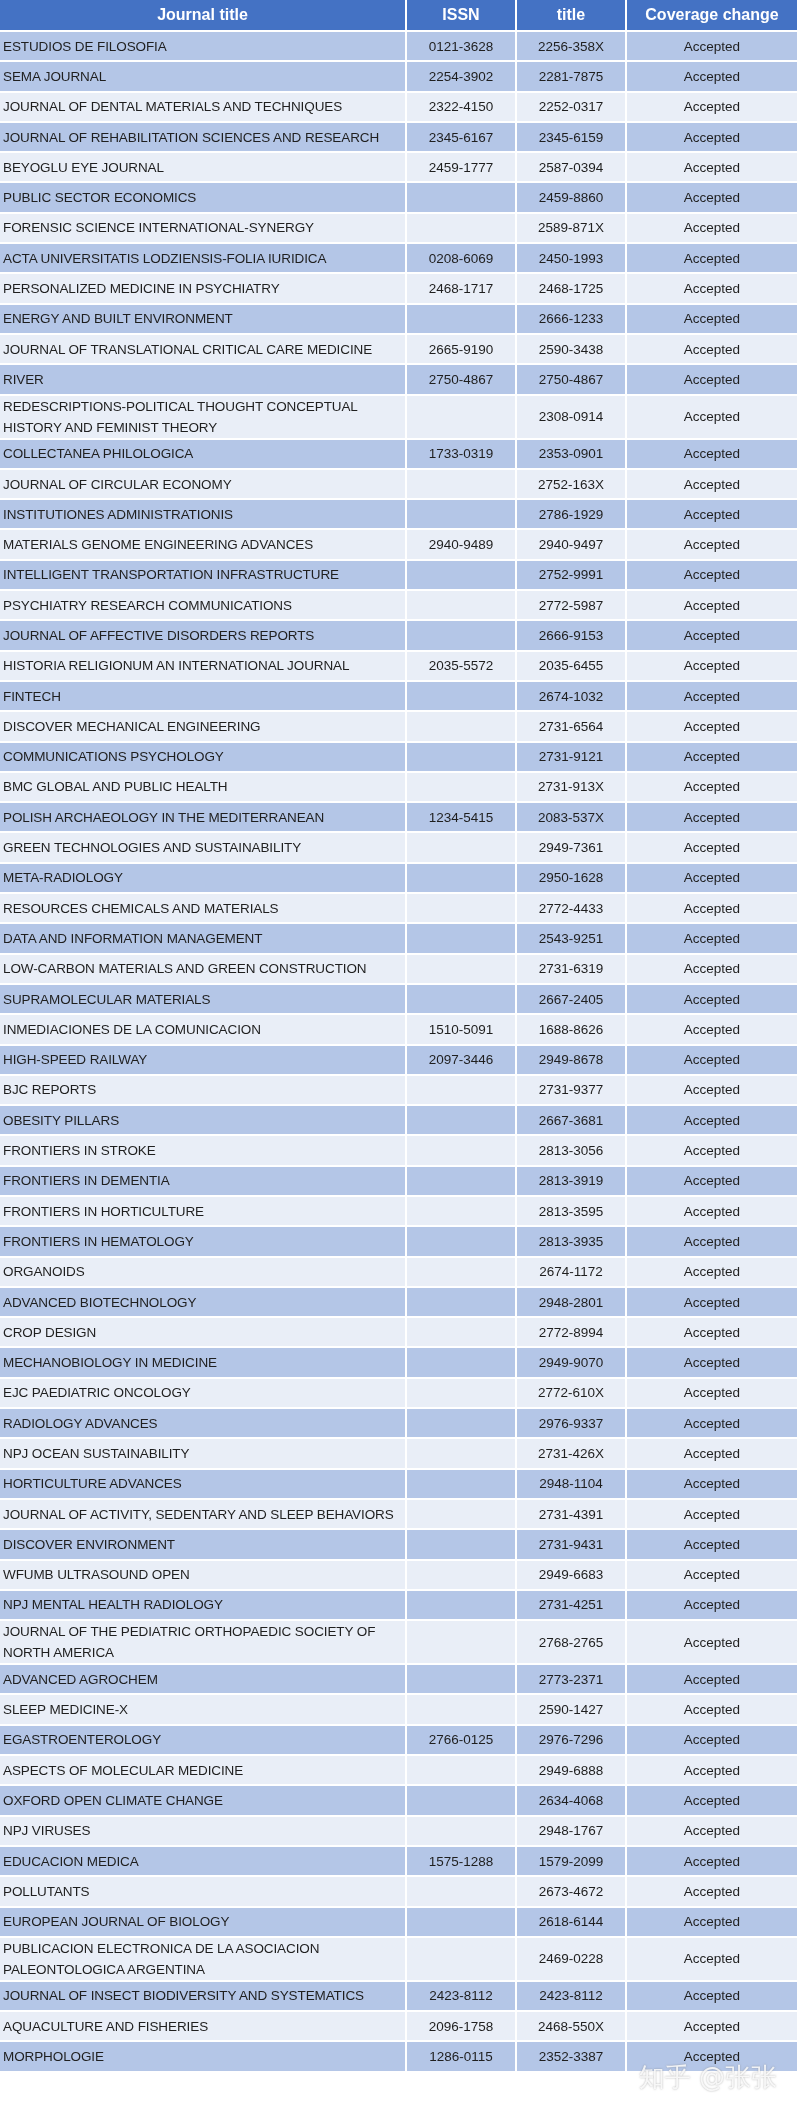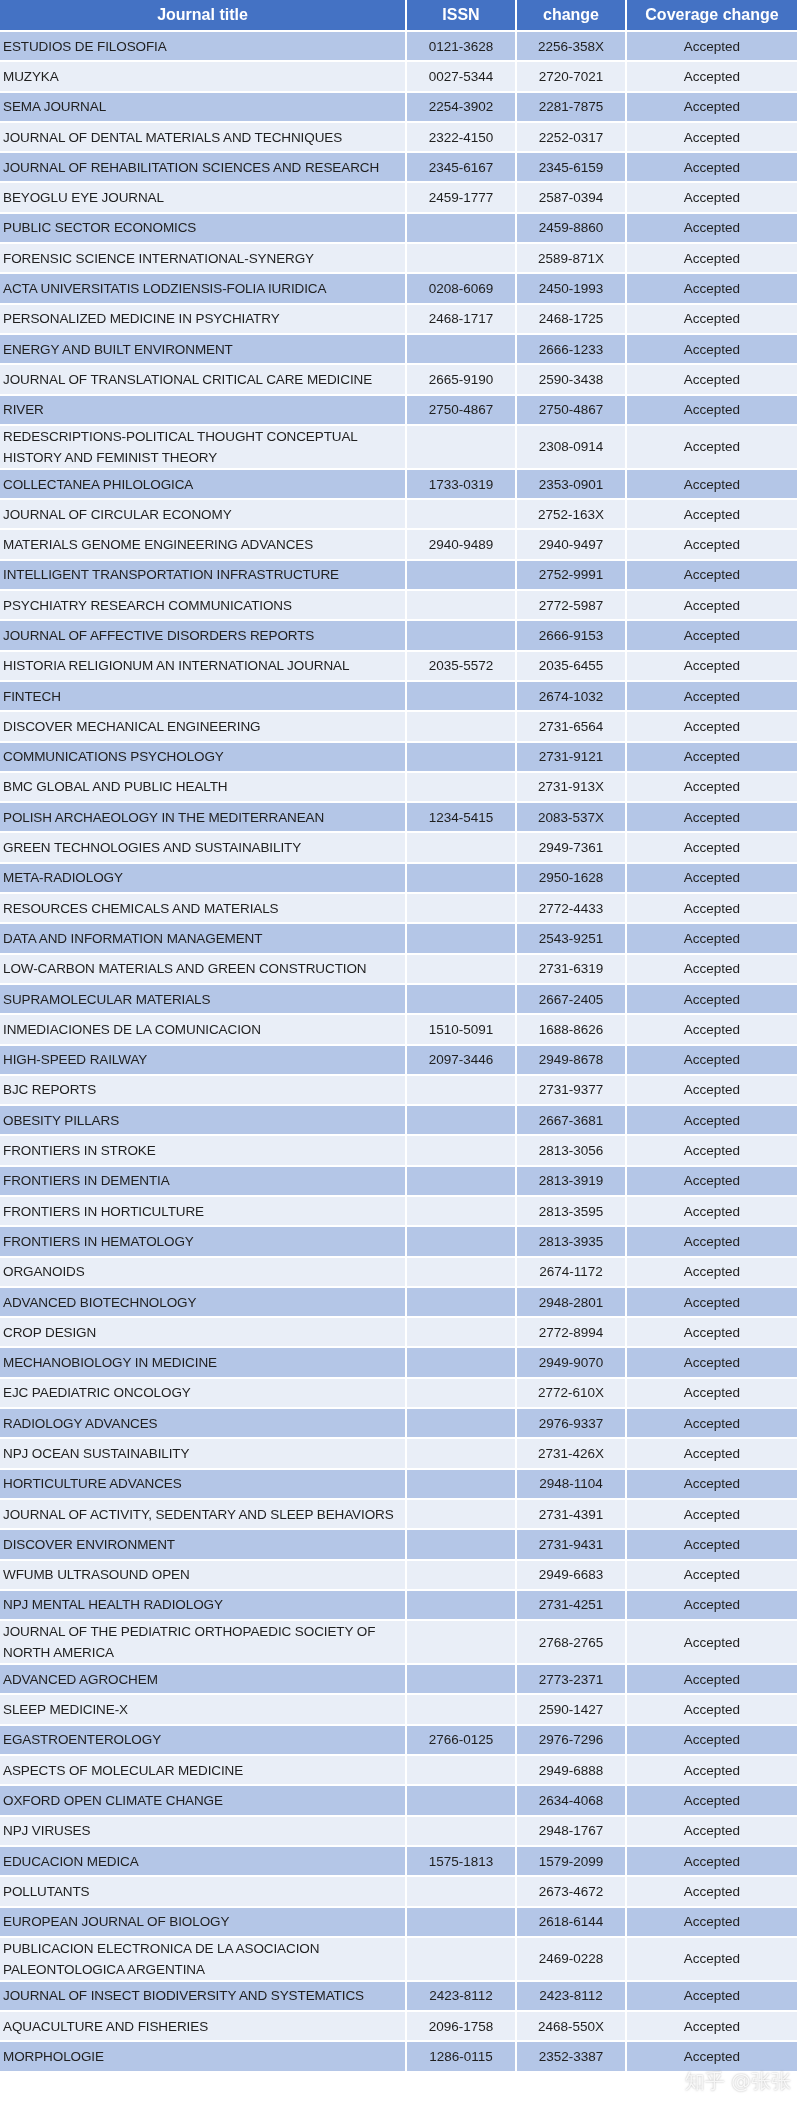--- a/index.html
+++ b/index.html
@@ -10,54 +10,48 @@
     col.c1 { width: 405px; } col.c2 { width: 108px; } col.c3 { width: 108px; } col.c4 { width: auto; }
     th { background: #4472C4; color: #ffffff; font-weight: bold; font-size: 16px; height: 30px;
       padding: 0 0; border-bottom: 2px solid #ffffff; }
     td { height: 28.3px; font-size: 13.5px; color: #1f1f1f; padding: 0 3px; border-bottom: 2px solid #ffffff;
       line-height: 21px; }
     tr.row-odd td { background: #B4C6E7; }
     tr.row-even td { background: #E9EEF7; }
     tr.double td { height: 40px; }
     td.title { text-align: left; letter-spacing: -0.1px; }
     td.num, td.status { text-align: center; }
-    .watermark { position: absolute; right: 10px; bottom: 12px; font-size: 20px; color: rgba(255,255,255,0.85);
+    .watermark { position: absolute; right: 24px; bottom: 12px; font-size: 26px; color: rgba(255,255,255,0.85);
       font-family: "DejaVu Sans", sans-serif; text-shadow: 0 0 2px rgba(120,120,120,0.6); pointer-events: none; }
   </style>
 </head>
 <body>
 
 <table>
   <colgroup>
       <col class="c1">
       <col class="c2">
       <col class="c3">
       <col class="c4">
     </colgroup>
   <thead>
     <tr>
       <th>Journal title</th>
       <th>ISSN</th>
-      <th>change</th>
+      <th>title</th>
       <th>Coverage change</th>
     </tr>
   </thead>
   <tbody id="tbody">
       <tr class="row-odd">
         <td class="title">ESTUDIOS DE FILOSOFIA</td>
         <td class="num">0121-3628</td>
         <td class="num">2256-358X</td>
         <td class="status">Accepted</td>
       </tr>
-      <tr class="row-even">
-        <td class="title">MUZYKA</td>
-        <td class="num">0027-5344</td>
-        <td class="num">2720-7021</td>
-        <td class="status">Accepted</td>
-      </tr>
       <tr class="row-odd">
         <td class="title">SEMA JOURNAL</td>
         <td class="num">2254-3902</td>
         <td class="num">2281-7875</td>
         <td class="status">Accepted</td>
       </tr>
       <tr class="row-even">
         <td class="title">JOURNAL OF DENTAL MATERIALS AND TECHNIQUES</td>
         <td class="num">2322-4150</td>
         <td class="num">2252-0317</td>
@@ -128,20 +122,26 @@
         <td class="num">1733-0319</td>
         <td class="num">2353-0901</td>
         <td class="status">Accepted</td>
       </tr>
       <tr class="row-even">
         <td class="title">JOURNAL OF CIRCULAR ECONOMY</td>
         <td class="num"></td>
         <td class="num">2752-163X</td>
         <td class="status">Accepted</td>
       </tr>
+      <tr class="row-odd">
+        <td class="title">INSTITUTIONES ADMINISTRATIONIS</td>
+        <td class="num"></td>
+        <td class="num">2786-1929</td>
+        <td class="status">Accepted</td>
+      </tr>
       <tr class="row-even">
         <td class="title">MATERIALS GENOME ENGINEERING ADVANCES</td>
         <td class="num">2940-9489</td>
         <td class="num">2940-9497</td>
         <td class="status">Accepted</td>
       </tr>
       <tr class="row-odd">
         <td class="title">INTELLIGENT TRANSPORTATION INFRASTRUCTURE</td>
         <td class="num"></td>
         <td class="num">2752-9991</td>
@@ -388,21 +388,21 @@
         <td class="status">Accepted</td>
       </tr>
       <tr class="row-even">
         <td class="title">NPJ VIRUSES</td>
         <td class="num"></td>
         <td class="num">2948-1767</td>
         <td class="status">Accepted</td>
       </tr>
       <tr class="row-odd">
         <td class="title">EDUCACION MEDICA</td>
-        <td class="num">1575-1813</td>
+        <td class="num">1575-1288</td>
         <td class="num">1579-2099</td>
         <td class="status">Accepted</td>
       </tr>
       <tr class="row-even">
         <td class="title">POLLUTANTS</td>
         <td class="num"></td>
         <td class="num">2673-4672</td>
         <td class="status">Accepted</td>
       </tr>
       <tr class="row-odd">

